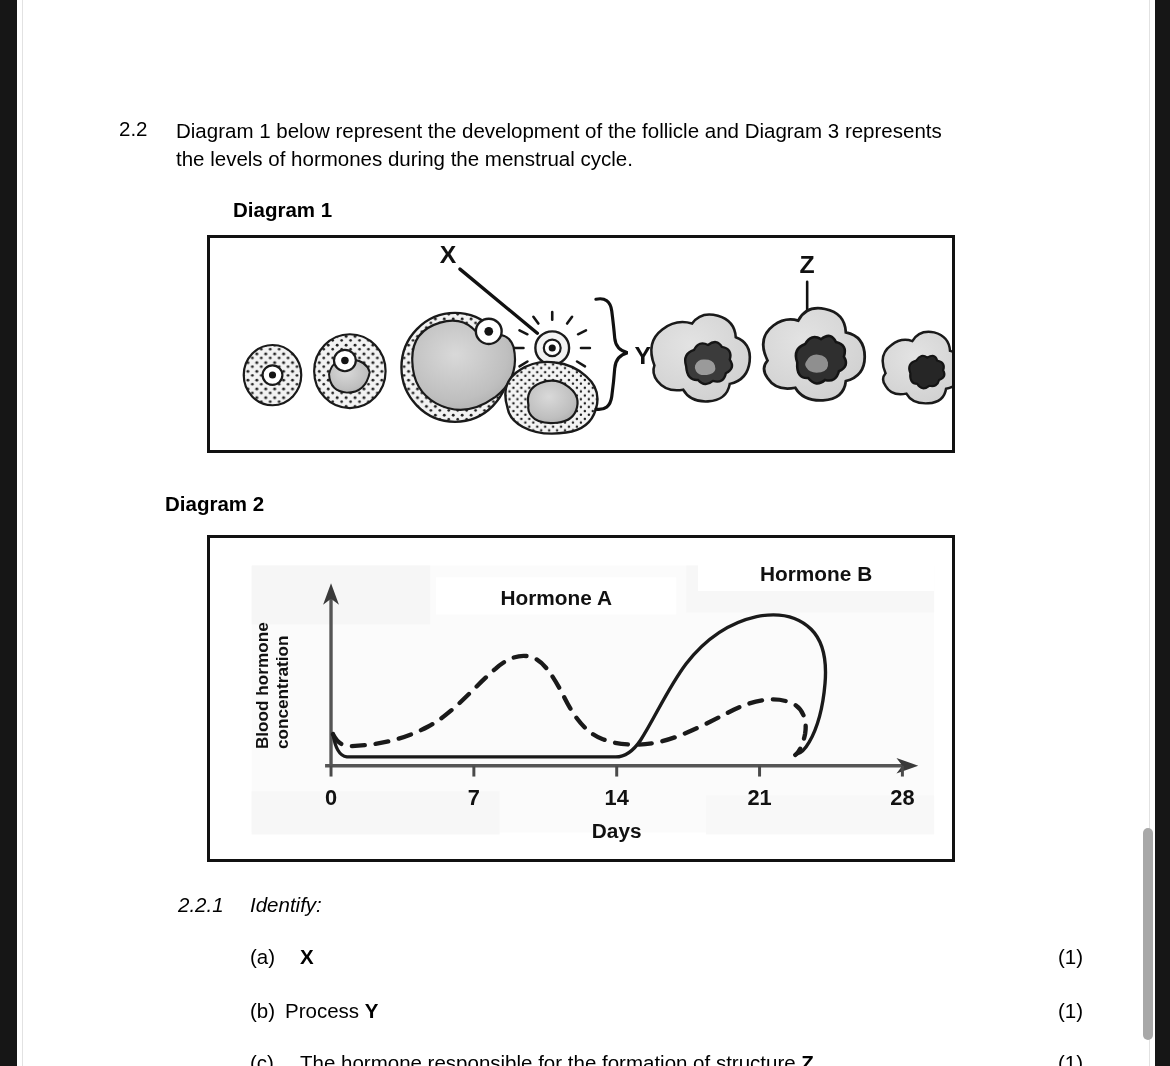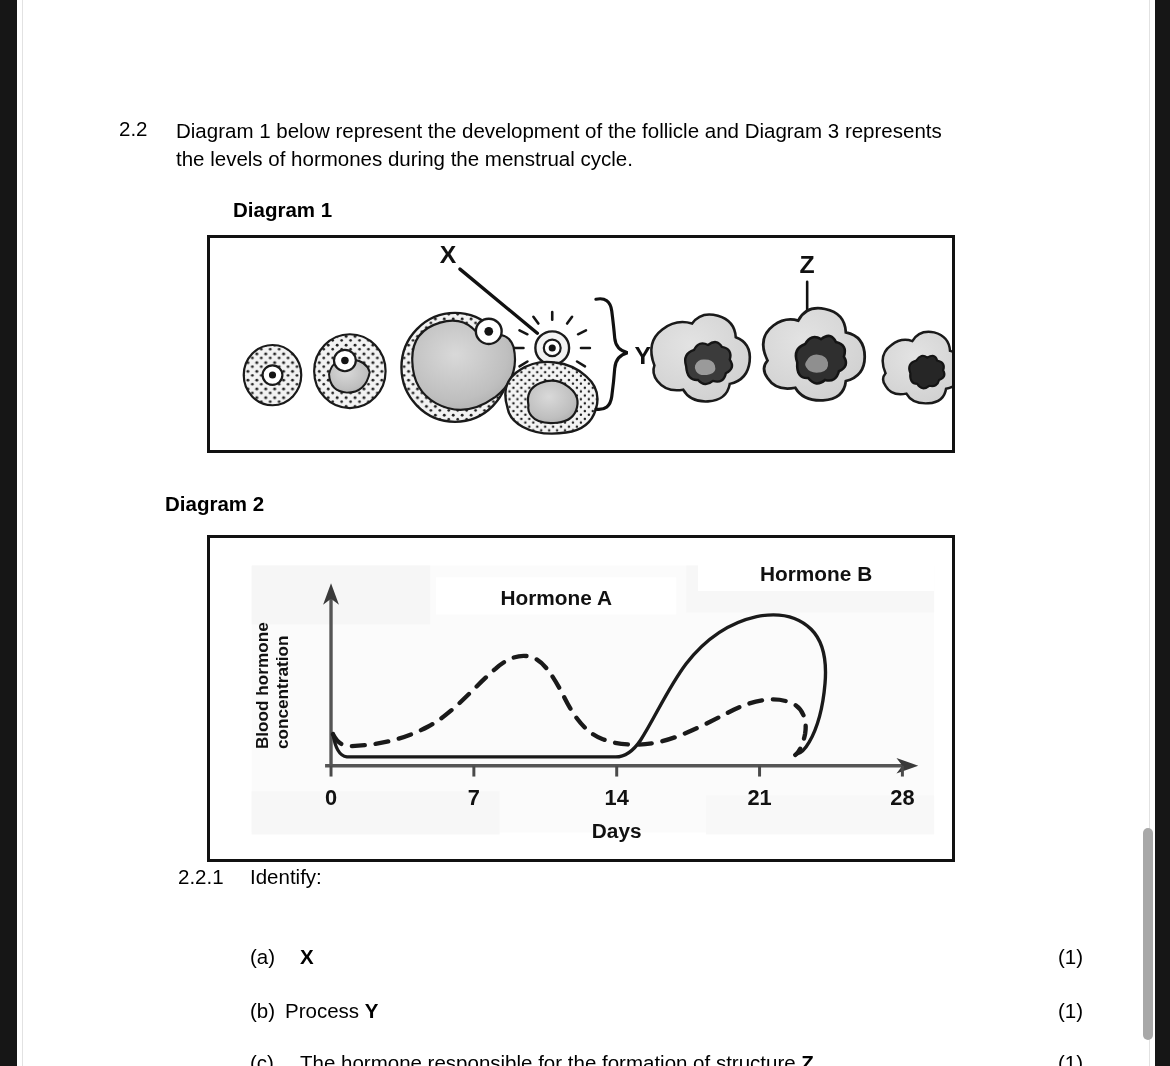--- a/index.html
+++ b/index.html
@@ -145,21 +145,21 @@
 
   
   .subq {
     position: absolute;
     font-size: 20.5px;
   }
   .subq .lbl { position: absolute; left: 0; top: 0; white-space: nowrap; }
   .subq .txt { position: absolute; top: 0; white-space: nowrap; }
   .subq .marks { position: absolute; top: 0; white-space: nowrap; }
 
-  #q221 { left: 155px; top: 865px; width: 905px; height: 30px; }
+  #q221 { left: 155px; top: 893px; width: 905px; height: 30px; font-style: italic; }
   #q221 .txt   { left: 72px; }
 
   #qa { left: 155px; top: 945px; width: 905px; height: 30px; }
   #qa .lbl   { left: 72px; }
   #qa .txt   { left: 122px; font-weight: bold; }
   #qa .marks { right: 0; }
 
   #qb { left: 155px; top: 999px; width: 905px; height: 30px; }
   #qb .lbl   { left: 72px; }
   #qb .txt   { left: 107px; }

